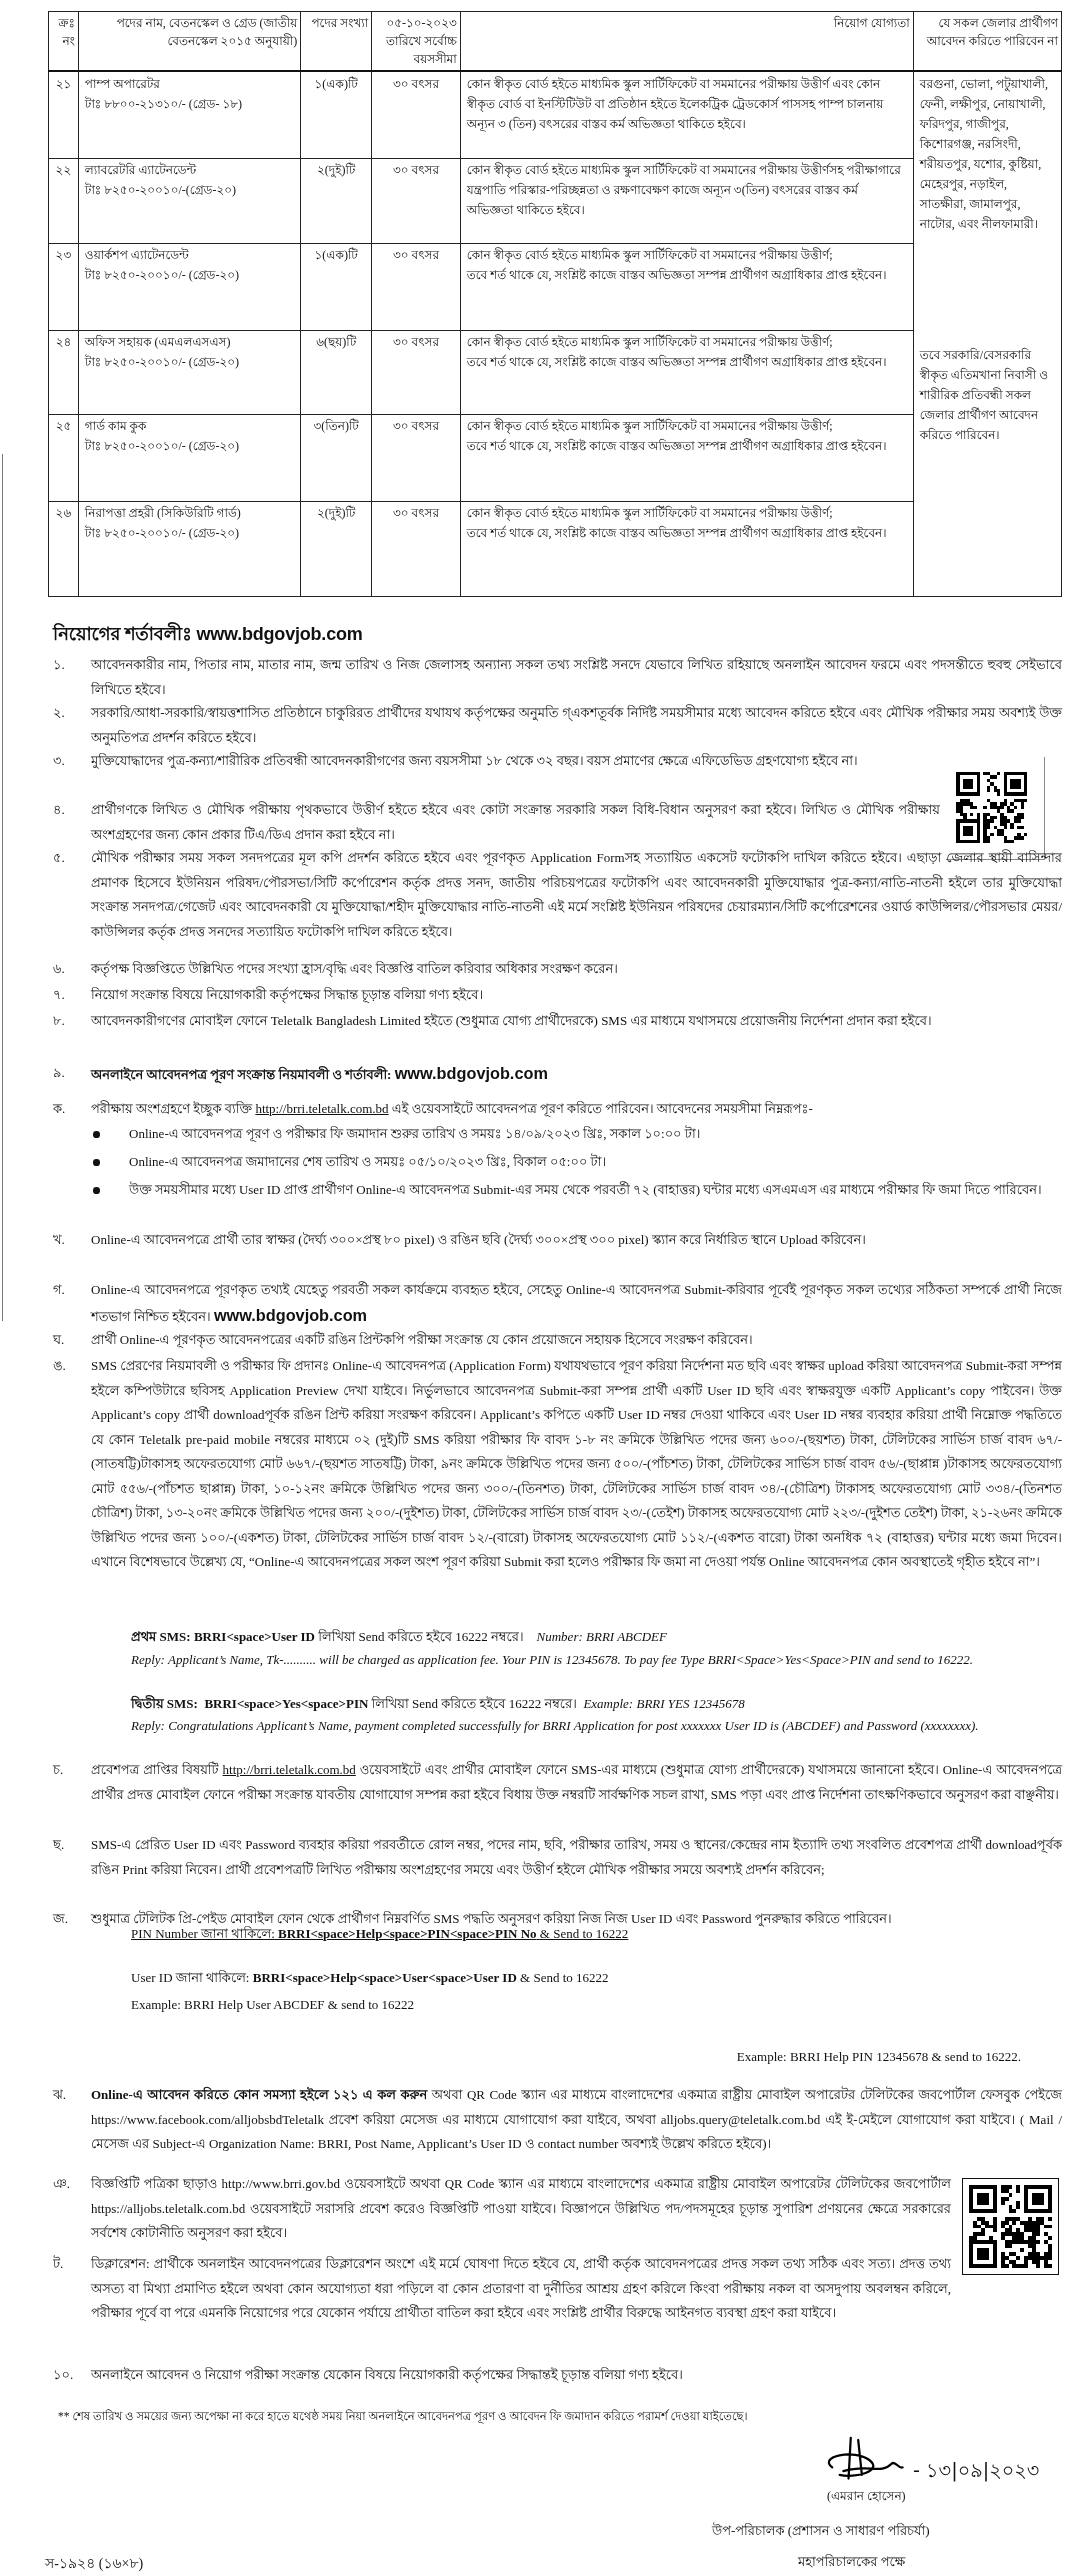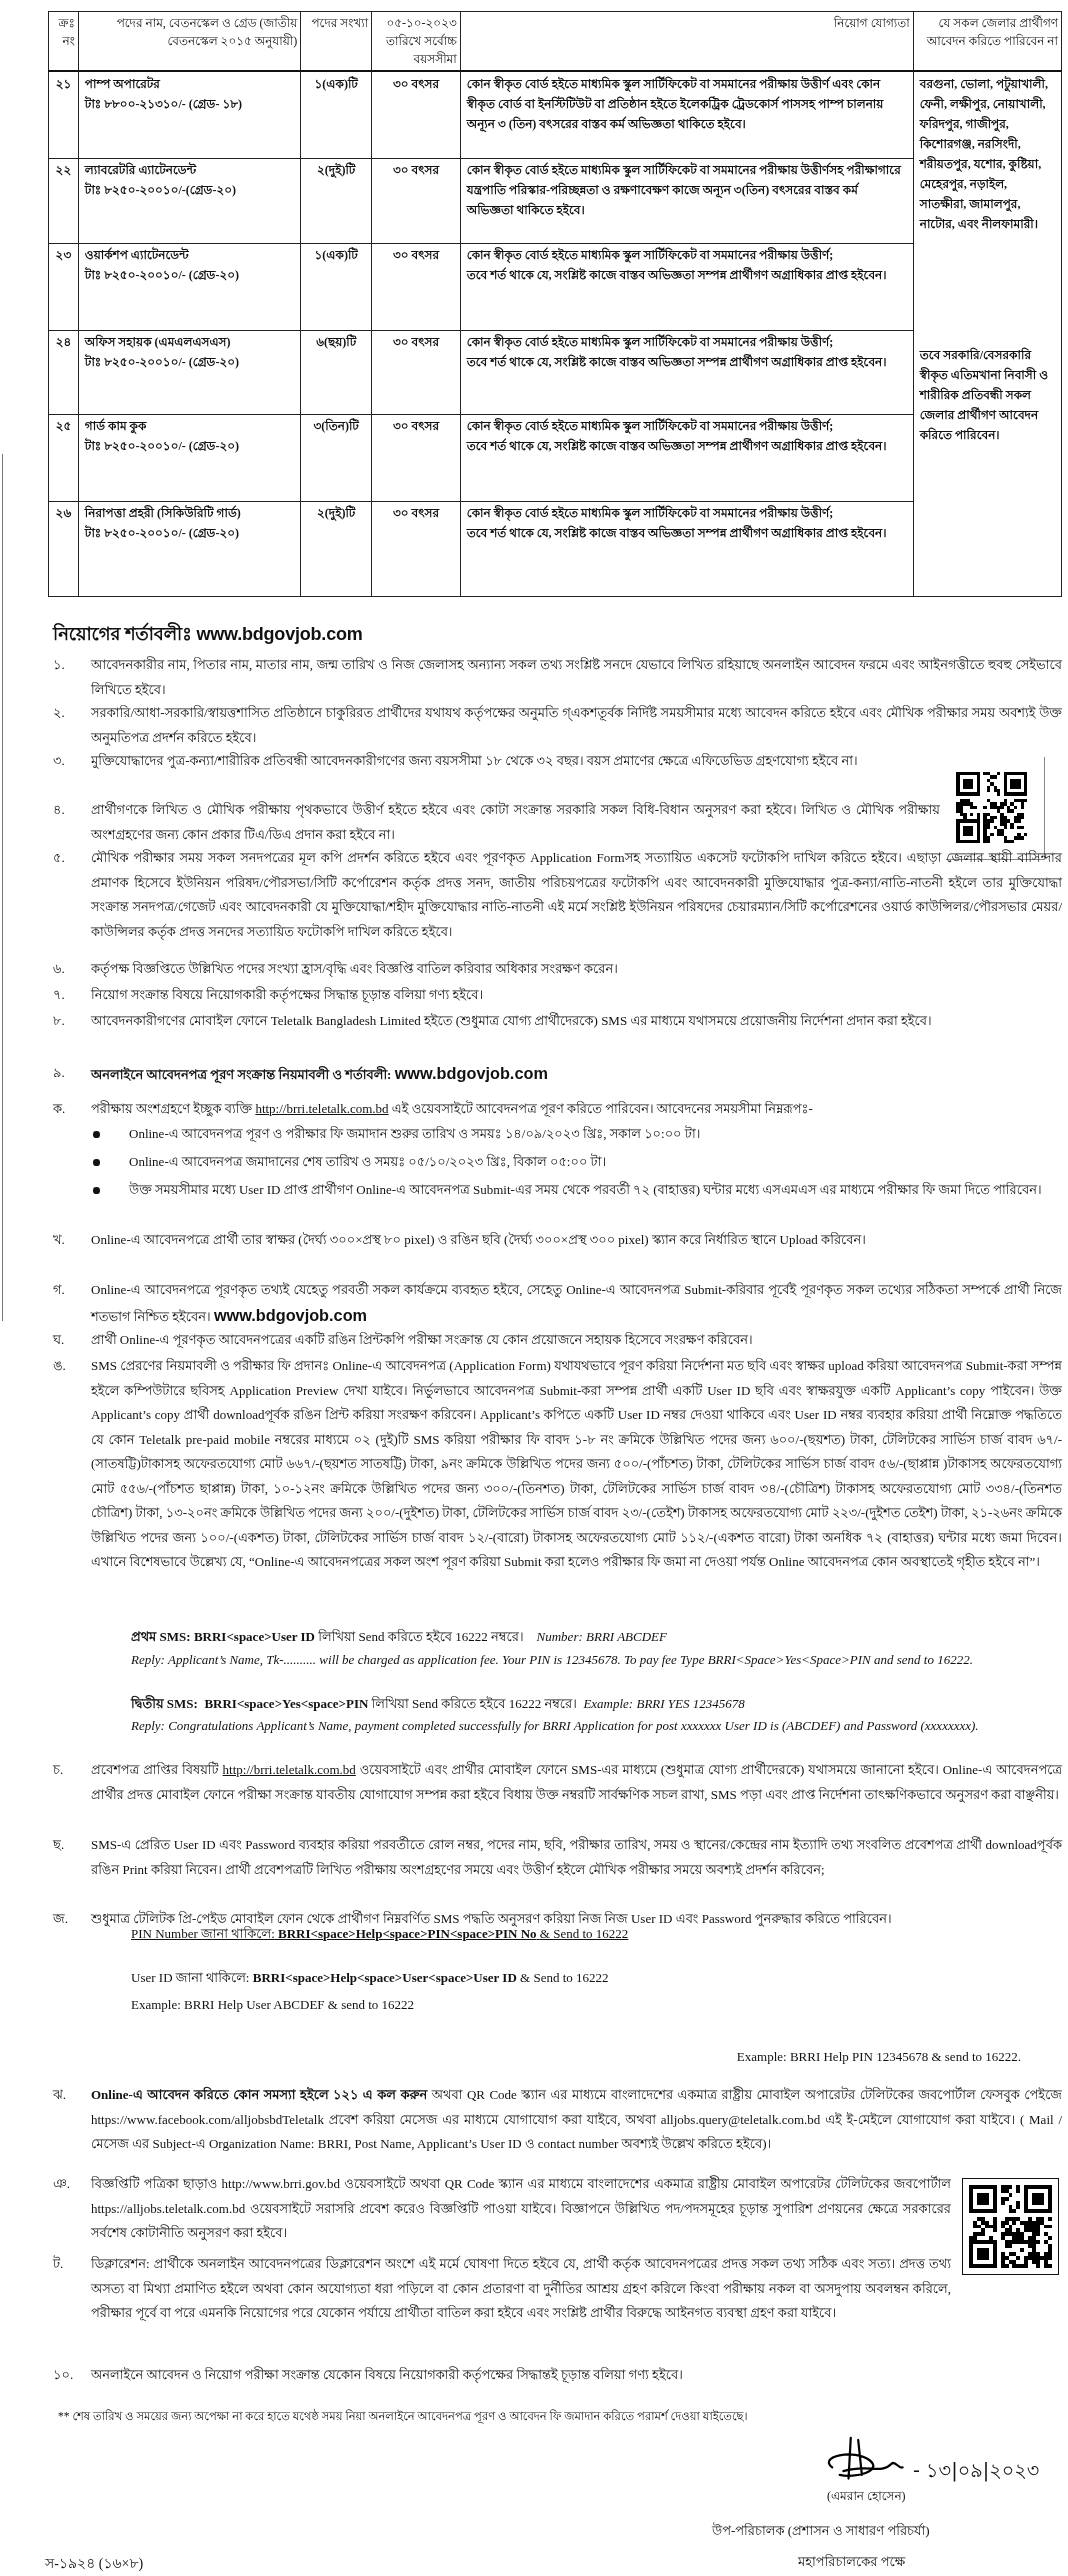--- a/index.html
+++ b/index.html
@@ -12,21 +12,21 @@
   
   table.posts {
     position: absolute; left: 48px; top: 11px; width: 1014px;
     border-collapse: collapse; font-size: 12px; line-height: 20px;
   }
   table.posts th, table.posts td {
     border: 1.1px solid #222; vertical-align: top; padding: 1.5px 6px;
   }
   table.posts th { font-weight: normal; text-align: right; line-height: 18px; padding: 2.2px 3px; border-bottom: 2.2px solid #111; }
   table.posts td.c { text-align: center; }
-  table.posts tr.row td { border-top: 1.5px solid #111; font-weight: bold; }
+  table.posts tr.row td { border-top: 1.5px solid #111; }
   .col-sl { width: 22px; }
   .col-name { width: 209px; }
   .col-count { width: 62px; margin-left: 20px; }
   .col-age { width: 79px; }
   .col-qual { width: 433px; }
   .col-dist { width: 137px; }
   .post-line { display: block; }
   .qual-line { display: block; }
   td.dist { padding-top: 4.5px; }
   .dist-block { display: block; }
@@ -159,21 +159,21 @@
   </tbody>
 </table>
 
 <div class="sec terms-title" style="top:620px;">
   <span>নিয়োগের শর্তাবলীঃ</span>
   <span class="url">www.bdgovjob.com</span>
 </div>
 
 <div class="item" style="top:653px; width:1009px;">
   <span class="num">১.</span>
-  <div class="txt">আবেদনকারীর নাম, পিতার নাম, মাতার নাম, জন্ম তারিখ ও নিজ জেলাসহ অন্যান্য সকল তথ্য সংশ্লিষ্ট সনদে যেভাবে লিখিত রহিয়াছে অনলাইন আবেদন ফরমে এবং আইনগত্তীতে হুবহু সেইভাবে লিখিতে হইবে।</div>
+  <div class="txt">আবেদনকারীর নাম, পিতার নাম, মাতার নাম, জন্ম তারিখ ও নিজ জেলাসহ অন্যান্য সকল তথ্য সংশ্লিষ্ট সনদে যেভাবে লিখিত রহিয়াছে অনলাইন আবেদন ফরমে এবং পদসম্তীতে হুবহু সেইভাবে লিখিতে হইবে।</div>
 </div>
 <div class="item" style="top:701px; width:1009px;">
   <span class="num">২.</span>
   <div class="txt">সরকারি/আধা-সরকারি/স্বায়ত্তশাসিত প্রতিষ্ঠানে চাকুরিরত প্রার্থীদের যথাযথ কর্তৃপক্ষের অনুমতি গ্একশতূর্বক নির্দিষ্ট সময়সীমার মধ্যে আবেদন করিতে হইবে এবং মৌখিক পরীক্ষার সময় অবশ্যই উক্ত অনুমতিপত্র প্রদর্শন করিতে হইবে।</div>
 </div>
 <div class="item" style="top:749px; width:887px;">
   <span class="num">৩.</span>
   <div class="txt">মুক্তিযোদ্ধাদের পুত্র-কন্যা/শারীরিক প্রতিবন্ধী আবেদনকারীগণের জন্য বয়সসীমা ১৮ থেকে ৩২ বছর। বয়স প্রমাণের ক্ষেত্রে এফিডেভিড গ্রহণযোগ্য হইবে না।</div>
 </div>
 <div class="item" style="top:798px; width:887px;">

